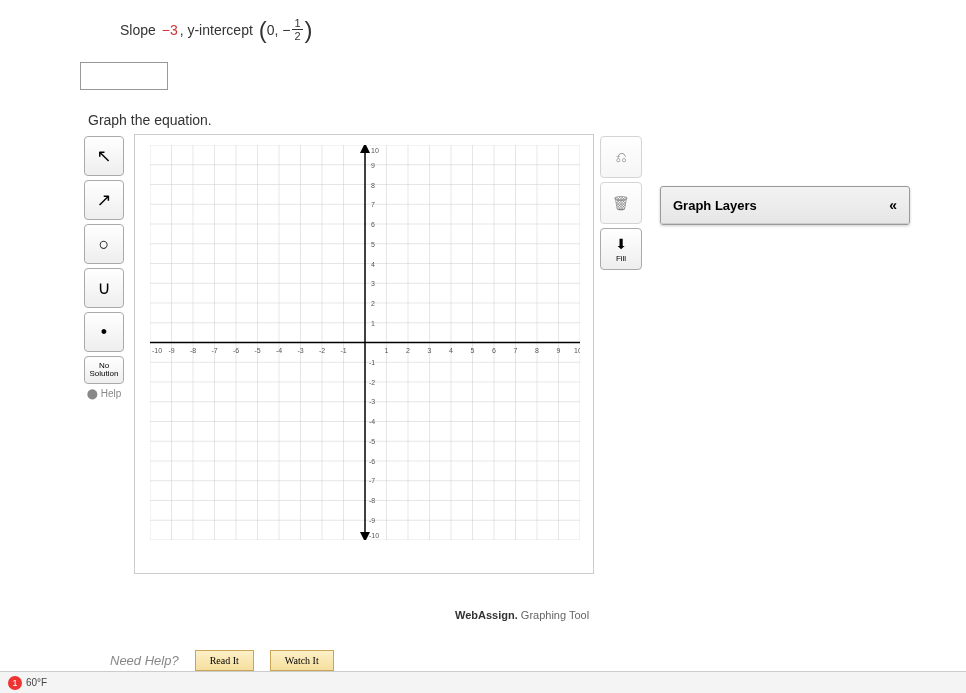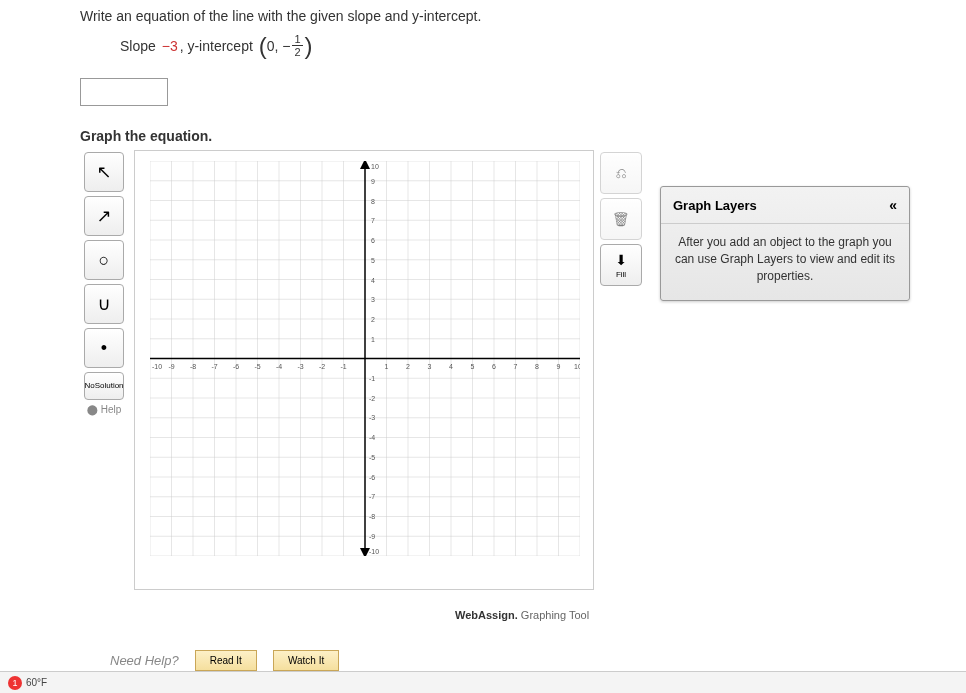--- a/index.html
+++ b/index.html
@@ -7,50 +7,49 @@
 .content { padding: 8px 0 0 80px; }
 .problem-text { font-size: 14px; color: #333; font-weight: 500; }
 .slope-line { font-size: 14px; color: #333; margin: 8px 0 0 40px; display: flex; align-items: center; }
 .slope-val { color: #c33; margin: 0 2px; }
 .fraction-wrap { display: inline-flex; align-items: center; margin-left: 2px; }
 .paren { font-size: 24px; }
 .frac { display: inline-flex; flex-direction: column; align-items: center; font-size: 11px; line-height: 1; margin: 0 2px; }
 .frac .num { border-bottom: 1px solid #333; padding: 0 2px; }
 .frac .den { padding-top: 1px; }
 .answer-box { width: 88px; height: 28px; border: 1px solid #999; background: #fff; margin: 18px 0 0 0; }
-.graph-label { font-size: 14px; color: #333; font-weight: 700; margin: 22px 0 6px 0; }
+.graph-label { font-size: 14px; color: #333; font-weight: 400; margin: 22px 0 6px 8px; }
 .graph-area { display: flex; gap: 6px; }
 .toolbar { width: 48px; display: flex; flex-direction: column; gap: 4px; align-items: center; padding-top: 2px; }
 .tool { width: 40px; height: 40px; border: 1px solid #aaa; border-radius: 4px; background: linear-gradient(#fff,#eee); display: flex; align-items: center; justify-content: center; cursor: pointer; font-size: 18px; }
-.tool.small { height: 28px; font-size: 8px; flex-direction: row; line-height: 1; }
+.tool.small { height: 28px; font-size: 8px; flex-direction: column; line-height: 1; }
 .help-link { font-size: 10px; color: #888; cursor: pointer; }
 .graph-box { width: 460px; height: 440px; border: 1px solid #ccc; background: #fff; position: relative; }
 .grid { position: absolute; top: 10px; left: 15px; width: 430px; height: 395px; }
 .side-tools { width: 46px; display: flex; flex-direction: column; gap: 4px; padding-top: 2px; }
 .side-btn { width: 42px; height: 42px; border: 1px solid #aaa; border-radius: 4px; background: linear-gradient(#fff,#eee); display: flex; flex-direction: column; align-items: center; justify-content: center; font-size: 8px; cursor: pointer; gap: 2px; }
 .side-btn.disabled { opacity: 0.5; }
 .side-btn .ico { font-size: 14px; }
 .layers-panel { position: absolute; left: 660px; top: 186px; width: 250px; border: 1px solid #999; border-radius: 3px; background: linear-gradient(#f2f2f2,#e6e6e6); box-shadow: 0 1px 3px rgba(0,0,0,.2); text-align: center; }
 .layers-head { padding: 10px 12px; font-weight: bold; font-size: 13px; border-bottom: 1px solid #ccc; display: flex; justify-content: space-between; align-items: center; }
 .layers-body { padding: 10px 12px 16px 12px; font-size: 12px; color: #333; line-height: 1.4; }
 .footer-attr { position: absolute; left: 455px; top: 609px; font-size: 11px; color: #666; }
 .footer-attr b { color: #333; }
 .need-help { position: absolute; left: 110px; top: 650px; display: flex; align-items: center; gap: 16px; }
 .need-help-label { color: #888; font-size: 13px; font-style: italic; }
-.help-btn { border: 1px solid #c9a657; background: linear-gradient(#fdf0c7,#f5df9e); font-size: 10px; padding: 4px 14px; cursor: pointer; }
+.help-btn { border: 1px solid #c9a657; background: linear-gradient(#fdf0c7,#f5df9e); font-size: 10px; padding: 4px 14px; cursor: pointer; font-family: Liberation Serif, serif; }
 .taskbar { position: absolute; bottom: 0; left: 0; right: 0; height: 22px; background: #f4f4f4; border-top: 1px solid #ccc; display: flex; align-items: center; padding: 0 8px; font-size: 10px; color: #444; }
 .temp-badge { display: flex; align-items: center; gap: 4px; }
 .badge-dot { width: 14px; height: 14px; border-radius: 50%; background: #e33; color: #fff; font-size: 9px; display:flex; align-items:center; justify-content:center; }
 .collapse { font-size: 14px; cursor: pointer; }
 </style>
 </head>
 <body>
 
 <div class="content">
-  <div class="problem-text">Write an equation of the line with the given slope and y-intercept.</div>
   <div class="slope-line">
     <span>Slope</span>
     <span>&nbsp;</span>
     <span class="slope-val">−3</span>
     <span>, y-intercept</span>
     <span>&nbsp;</span>
     <span class="fraction-wrap">
       <span class="paren">(</span>
       <span>0,</span>
       <span>&nbsp;</span>
@@ -190,21 +189,20 @@
       </div>
     </div>
   </div>
 </div>
 
 <div class="layers-panel">
   <div class="layers-head">
     <span>Graph Layers</span>
     <span class="collapse">«</span>
   </div>
-  <div class="layers-body">After you add an object to the graph you can use Graph Layers to view and edit its properties.</div>
 </div>
 
 <div class="footer-attr">
   <b><span>Web</span><span>Assign.</span></b><span> Graphing Tool</span>
 </div>
 
 <div class="need-help">
   <span class="need-help-label">Need Help?</span>
   <button class="help-btn">Read It</button>
   <button class="help-btn">Watch It</button>

